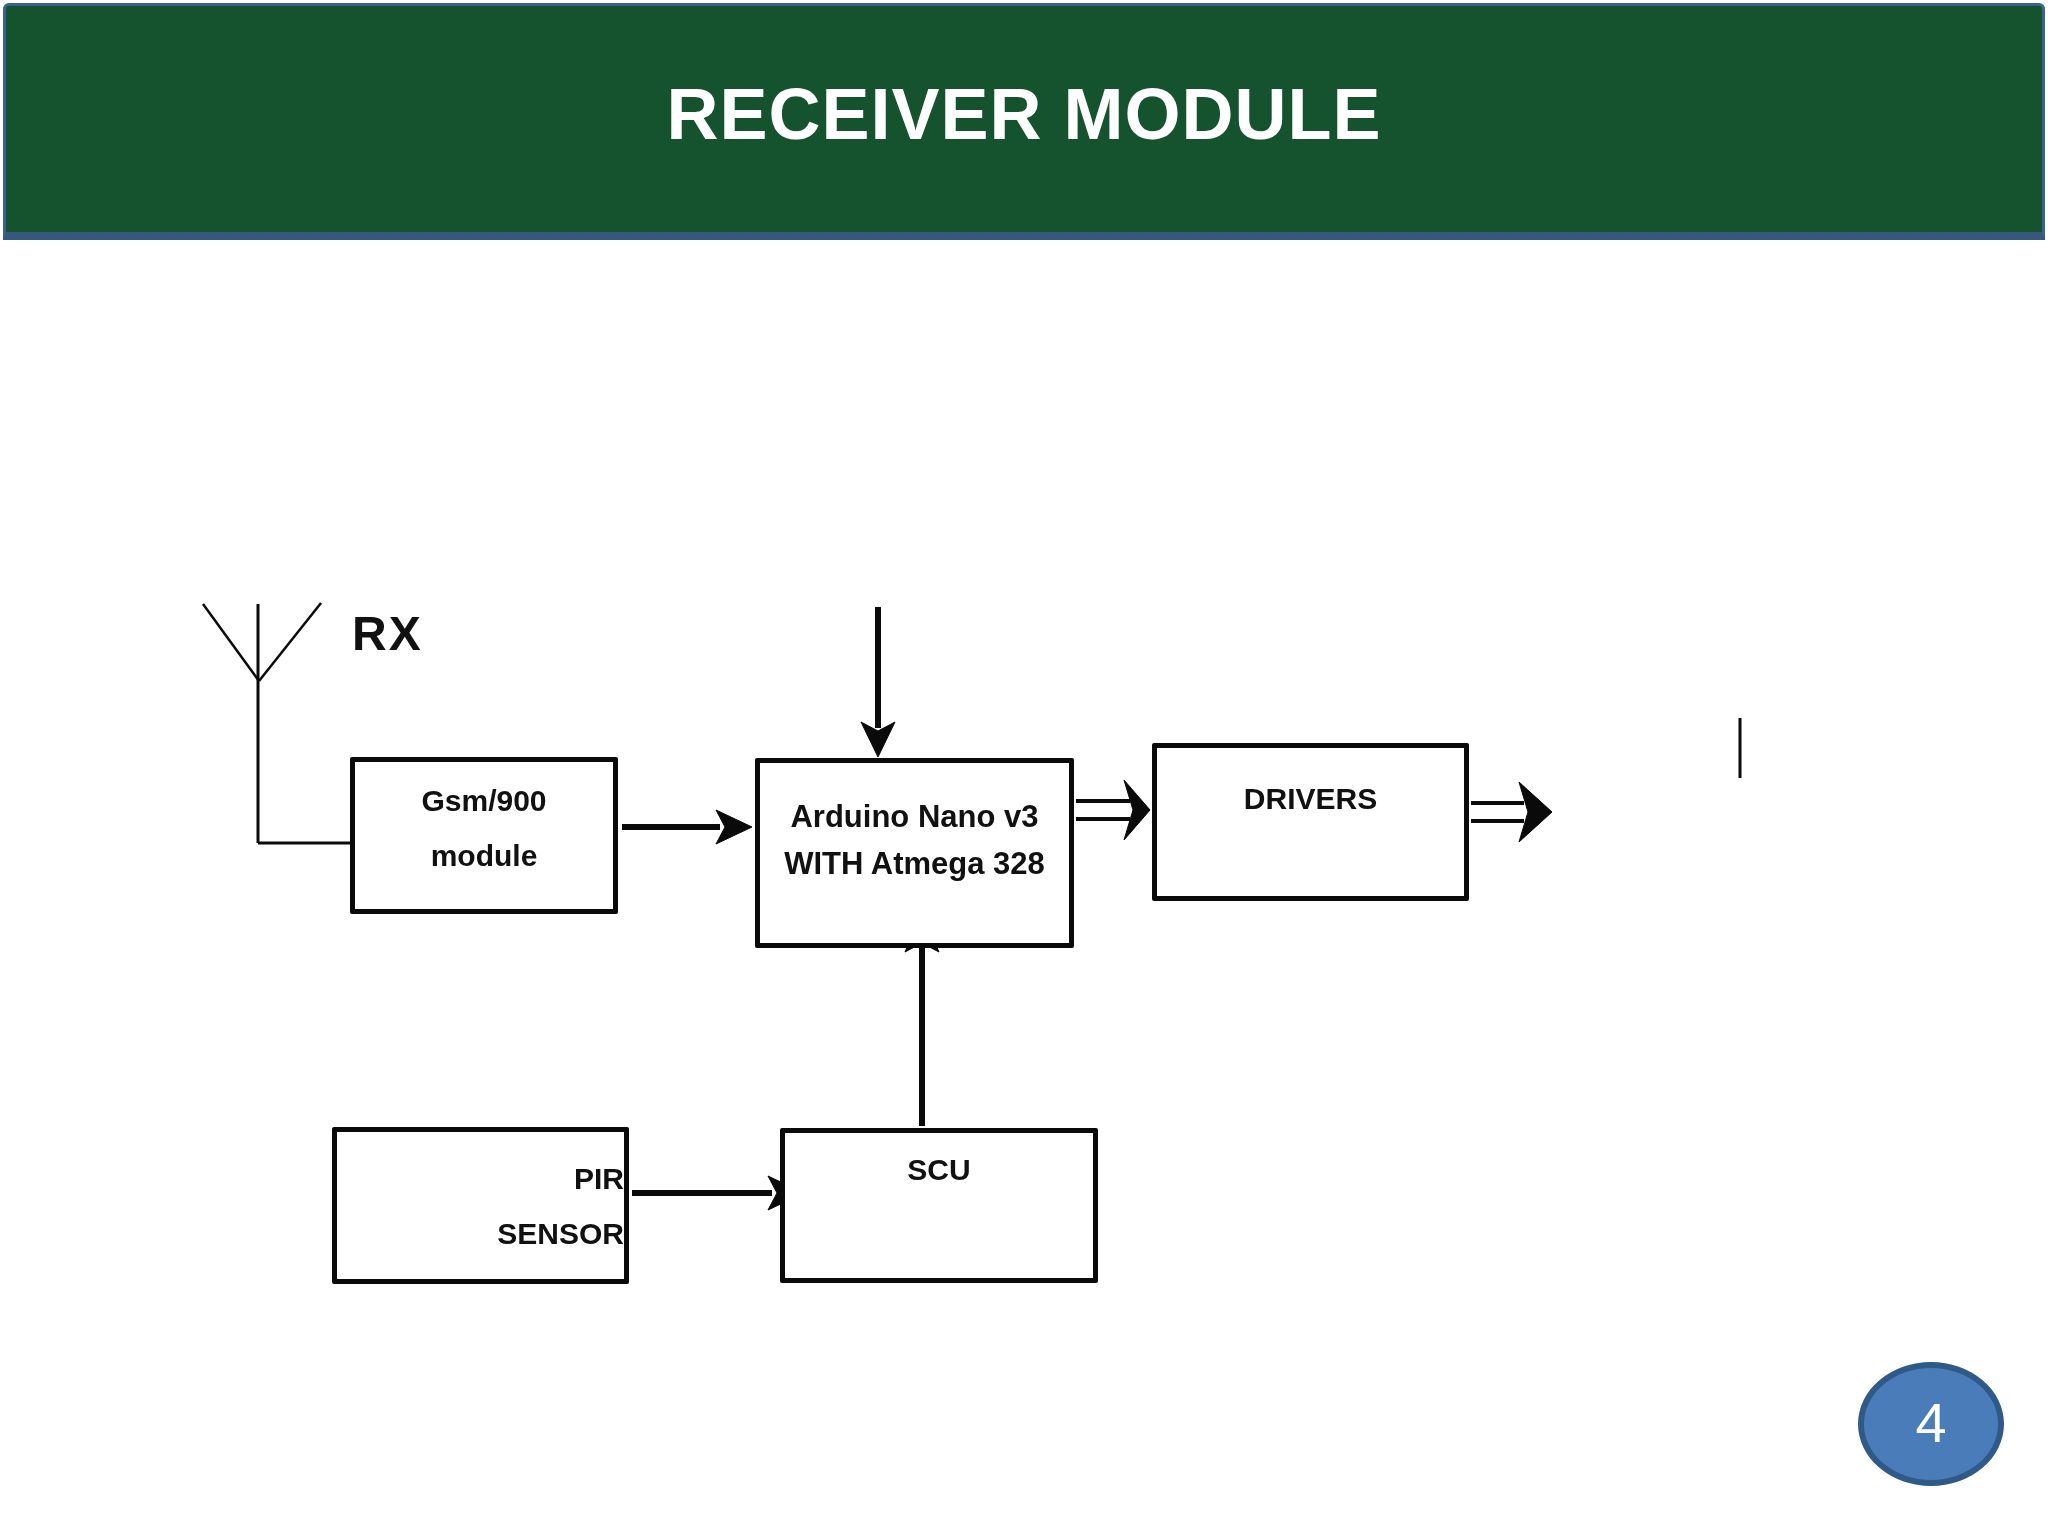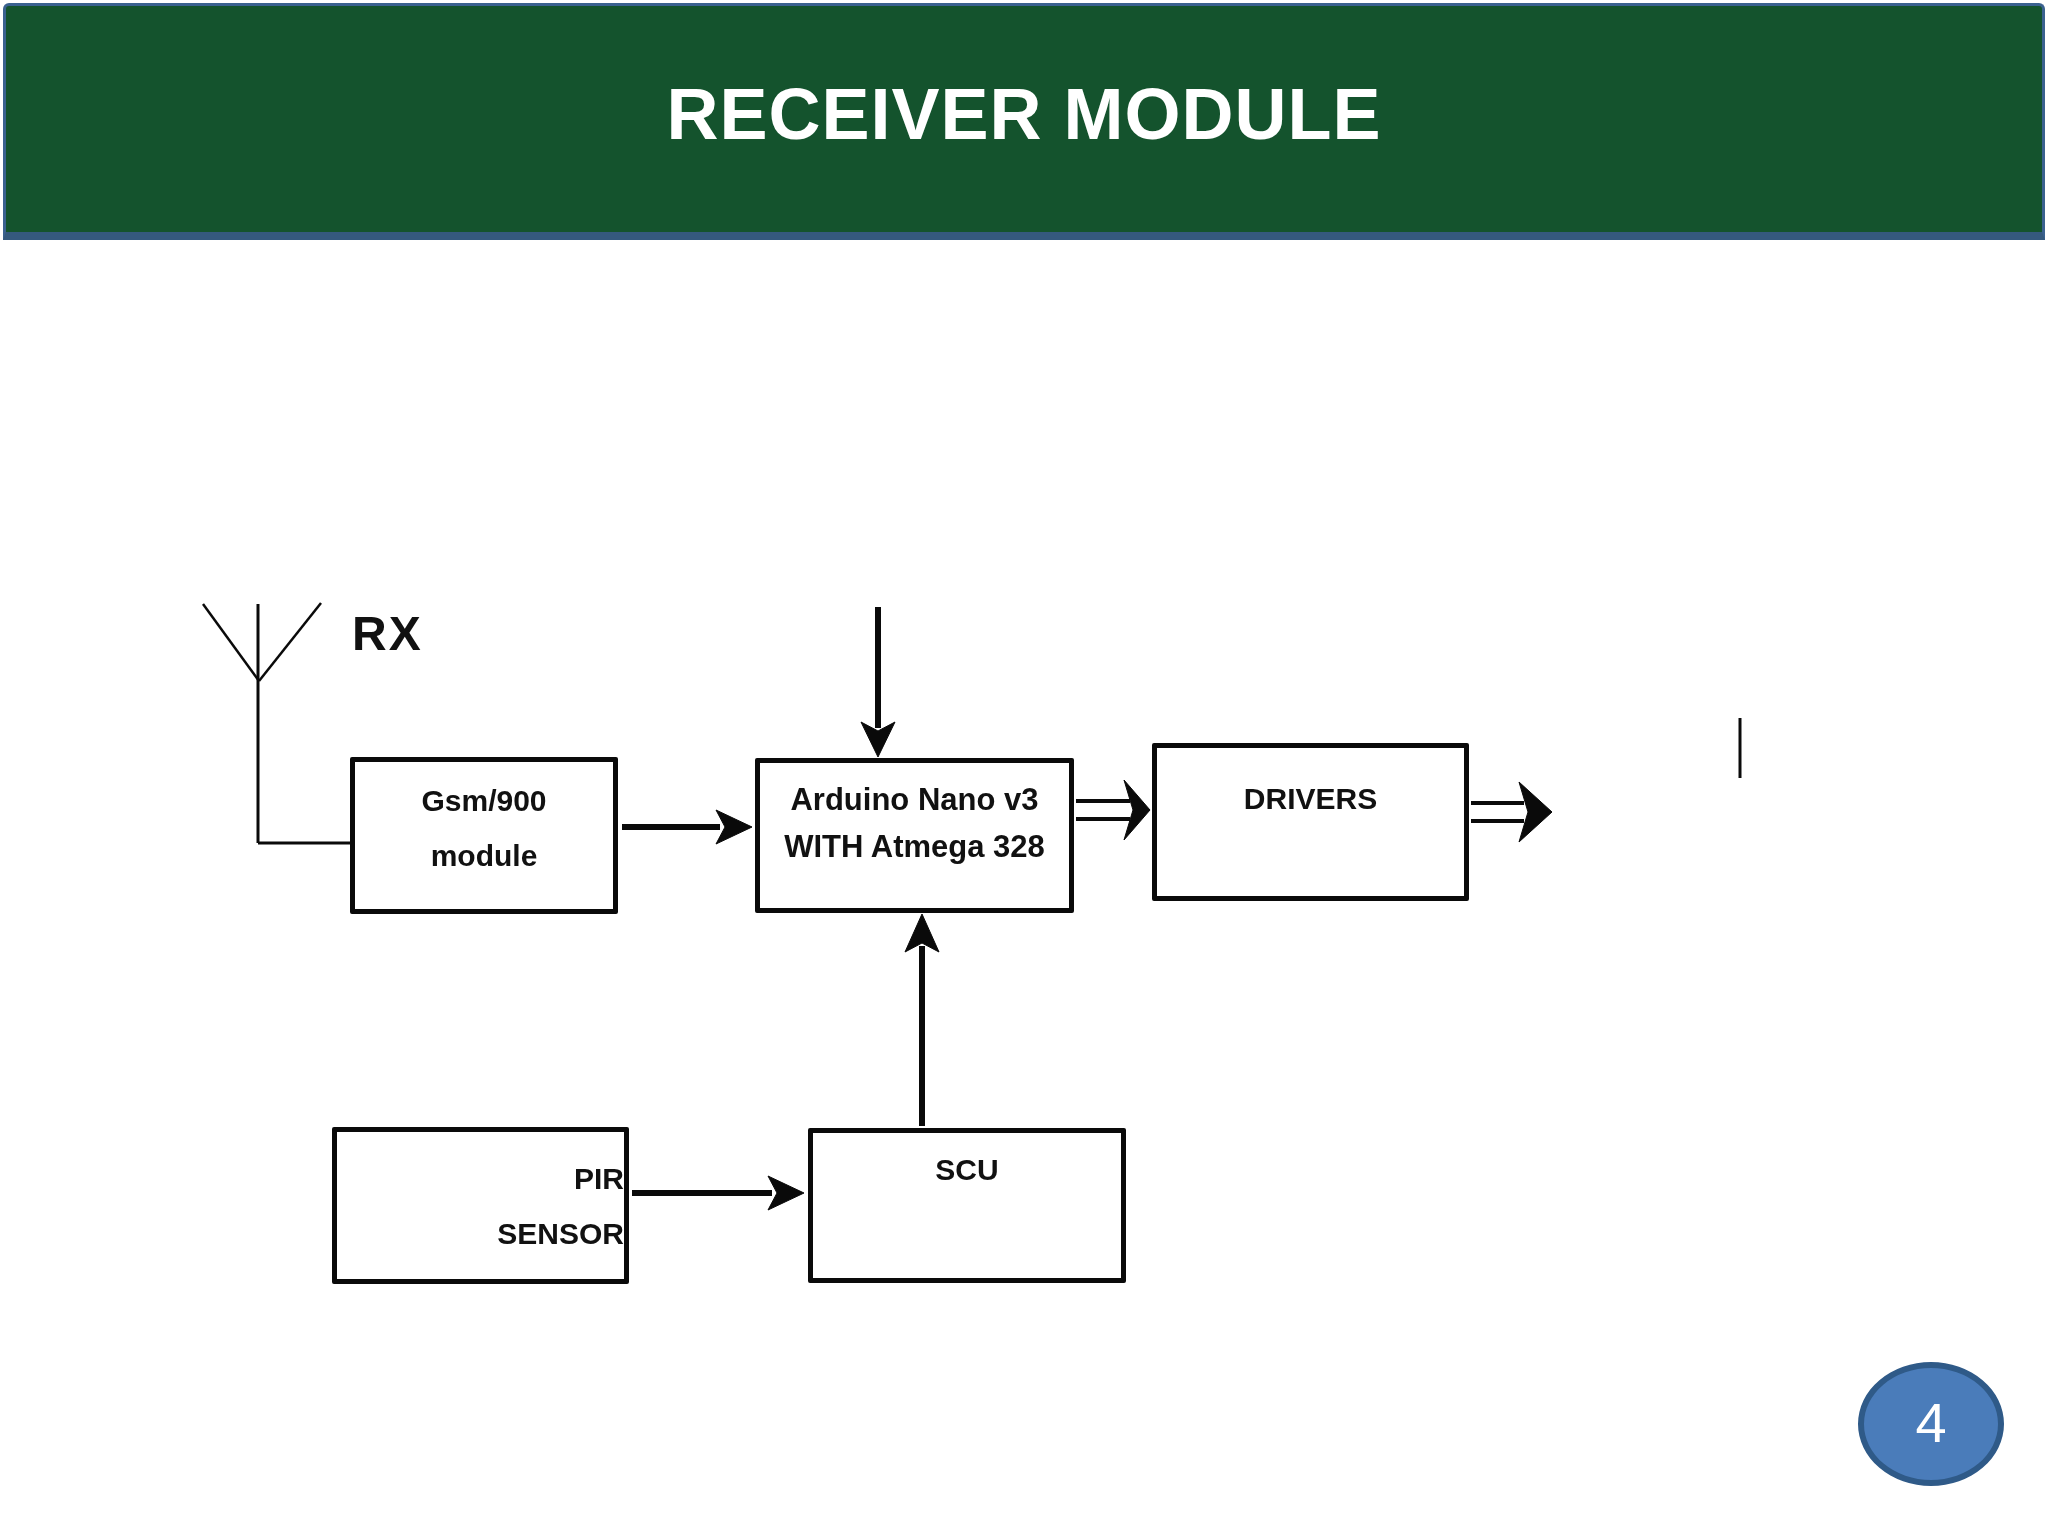--- a/index.html
+++ b/index.html
@@ -22,25 +22,25 @@
   }
   
   .dbox{
     position:absolute;box-sizing:border-box;
     background:#ffffff;border:5px solid #0a0a0a;border-radius:2px;
     display:flex;flex-direction:column;align-items:center;justify-content:center;
     text-align:center;color:#111111;font-weight:bold;font-size:30px;line-height:55px;
   }
   .box-power   {left:742px; top:452px; width:316px;height:155px;}
   .box-gsm     {left:350px; top:757px; width:268px;height:157px;padding-bottom:16px;}
-  .box-arduino {left:755px; top:758px; width:319px;height:155px;padding-bottom:26px;font-size:31px;line-height:47px;}
+  .box-arduino {left:755px; top:758px; width:319px;height:190px;padding-bottom:26px;font-size:31px;line-height:47px;}
   .box-drivers {left:1152px;top:743px; width:317px;height:158px;padding-bottom:48px;text-align:right;}
   .box-audio   {left:1556px;top:745px; width:320px;height:154px;}
   .box-pir     {left:332px; top:1127px;width:297px;height:157px;align-items:flex-end;}
-  .box-scu     {left:808px; top:1128px;width:318px;height:155px;padding-bottom:72px;}
+  .box-scu     {left:780px; top:1128px;width:318px;height:155px;padding-bottom:72px;}
   
   .rx-label{
     position:absolute;left:352px;top:606px;
     font-size:48px;font-weight:bold;color:#111111;letter-spacing:2px;
   }
   .page-badge{
     position:absolute;left:1858px;top:1362px;width:146px;height:124px;
     box-sizing:border-box;background:#4a7cba;border:6px solid #2f5a88;border-radius:50%;
     display:flex;align-items:center;justify-content:center;
   }

